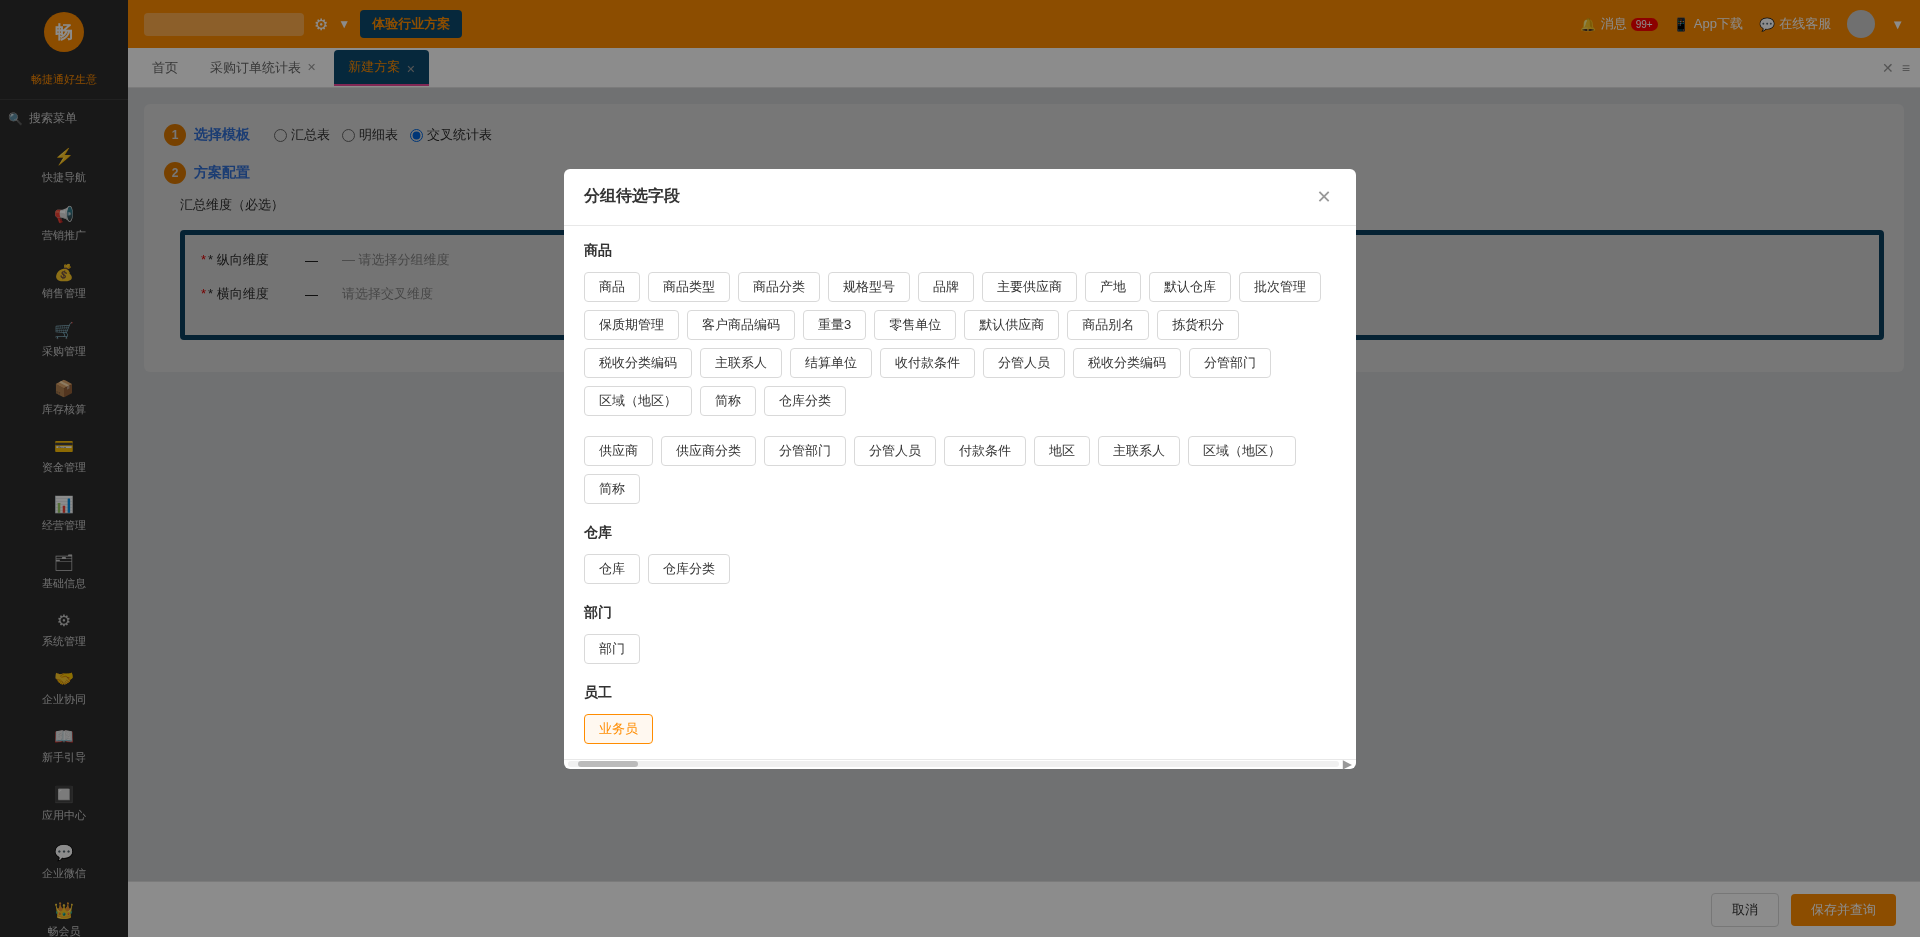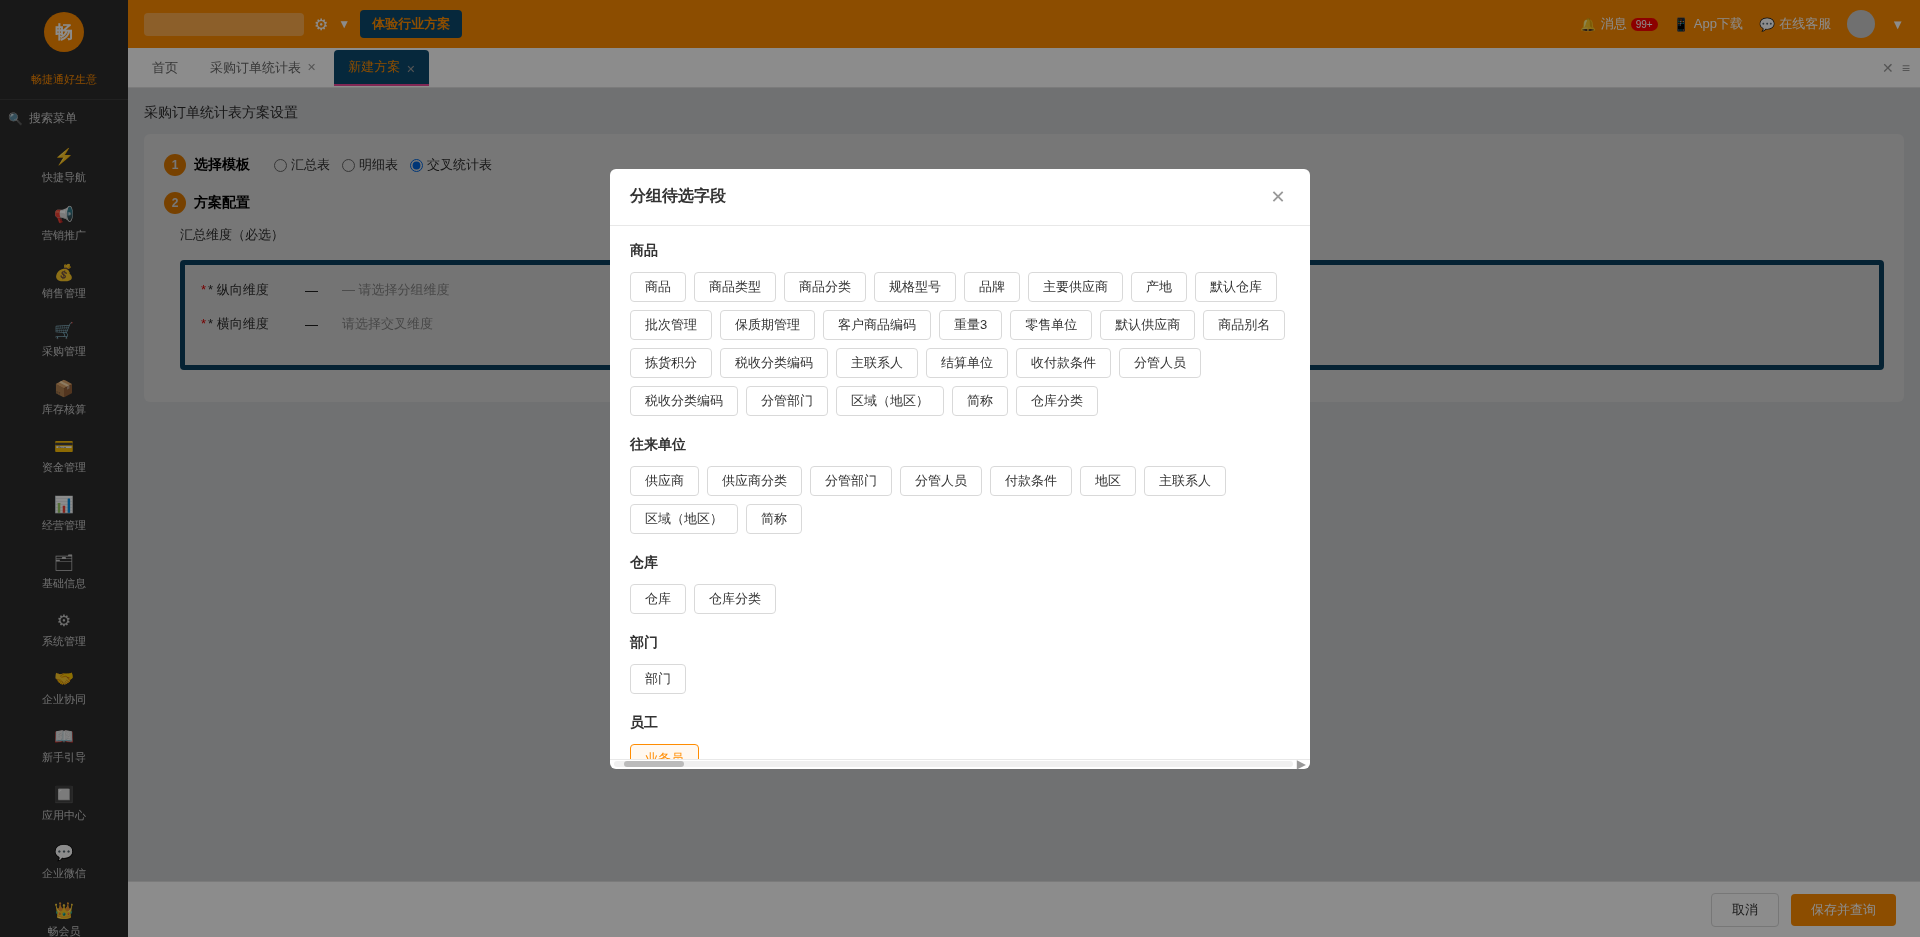--- a/index.html
+++ b/index.html
@@ -31,30 +31,30 @@
     .avatar { width: 28px; height: 28px; background: #ccc; border-radius: 50%; }
 
     
     .tabs-bar { position: fixed; left: 128px; top: 48px; right: 0; height: 40px; background: #fff; border-bottom: 1px solid #e0e0e0; display: flex; align-items: center; padding: 0 10px; gap: 4px; z-index: 8; }
     .tab { padding: 8px 14px; font-size: 13px; cursor: pointer; color: #666; border-radius: 4px 4px 0 0; display: flex; align-items: center; gap: 6px; }
     .tab.active { color: #ff8c00; border-bottom: 2px solid #ec4899; background: #0c4a6e; align-items: flex-end; }
     .tab-close { color: #999; font-size: 11px; }
     .page-title { font-size: 14px; color: #333; margin-bottom: 12px; }
     .section-header { display: flex; align-items: center; gap: 8px; margin-bottom: 16px; }
     .section-num { width: 22px; height: 22px; background: #ff8c00; color: white; border-radius: 50%; display: flex; align-items: center; justify-content: center; font-size: 12px; font-weight: bold; }
-    .section-title { font-size: 14px; color: #000000; font-weight: bold; }
+    .section-title { font-size: 14px; color: #3b82f6; font-weight: bold; }
 
     
     .bottom-bar { position: fixed; left: 128px; bottom: 0; right: 0; height: 56px; background: white; border-top: 1px solid #e0e0e0; display: flex; align-items: center; justify-content: flex-end; padding: 0 24px; gap: 12px; z-index: 9; }
     .btn-cancel { background: white; border: 1px solid #d9d9d9; color: #333; padding: 7px 20px; border-radius: 4px; cursor: pointer; font-size: 13px; }
     .btn-save { background: #ff8c00; color: white; border: none; padding: 7px 20px; border-radius: 4px; cursor: pointer; font-size: 13px; }
 
     
     .modal-overlay { position: fixed; inset: 0; background: rgba(0,0,0,0.45); z-index: 100; display: flex; align-items: center; justify-content: center; }
-    .modal { background: white; border-radius: 6px; width: 700px; max-height: 600px; display: flex; flex-direction: column; position: relative; }
+    .modal { background: white; border-radius: 6px; width: 792px; max-height: 600px; display: flex; flex-direction: column; position: relative; }
     .modal-header { padding: 16px 20px; border-bottom: 1px solid #e8e8e8; display: flex; align-items: center; justify-content: space-between; }
     .modal-title { font-size: 16px; font-weight: bold; color: #333; }
     .modal-close { width: 24px; height: 24px; background: none; border: none; font-size: 18px; cursor: pointer; color: #999; display: flex; align-items: center; justify-content: center; }
     .modal-body { padding: 16px 20px; overflow-y: auto; flex: 1; }
 
     
     .field-section { margin-bottom: 20px; }
     .field-section-title { font-size: 14px; color: #333; font-weight: bold; margin-bottom: 12px; }
     .field-tags { display: flex; flex-wrap: wrap; gap: 8px; }
     .field-tag { border: 1px solid #d9d9d9; border-radius: 4px; padding: 5px 14px; font-size: 13px; color: #333; cursor: pointer; background: white; }
@@ -196,21 +196,20 @@
     <span>新建方案</span>
     <span class="tab-close">✕</span>
   </div>
   <div style="margin-left:auto;display:flex;gap:8px;align-items:center;">
     <span style="font-size:14px;color:#999;">✕</span>
     <span style="font-size:14px;color:#999;">≡</span>
   </div>
 </div>
 
 <div class="bg-content">
-  <div class="page-title">采购订单统计表方案设置</div>
   <div class="bg-card">
     <div class="section-header">
       <div class="section-num">1</div>
       <div class="section-title">选择模板</div>
       <div class="radio-group" style="margin-left:16px;">
         <label class="radio-item">
           <input type="radio" name="template" style=""> 
             <span>汇总表</span>
         </label>
         <label class="radio-item">
@@ -286,21 +285,20 @@
           <span class="field-tag">分管人员</span>
           <span class="field-tag">税收分类编码</span>
           <span class="field-tag">分管部门</span>
           <span class="field-tag">区域（地区）</span>
           <span class="field-tag">简称</span>
           <span class="field-tag">仓库分类</span>
         </div>
       </div>
 
       <div class="field-section">
-        <div class="field-section-title">往来单位</div>
         <div class="field-tags">
           <span class="field-tag">供应商</span>
           <span class="field-tag">供应商分类</span>
           <span class="field-tag">分管部门</span>
           <span class="field-tag">分管人员</span>
           <span class="field-tag">付款条件</span>
           <span class="field-tag">地区</span>
           <span class="field-tag">主联系人</span>
           <span class="field-tag">区域（地区）</span>
           <span class="field-tag">简称</span>

